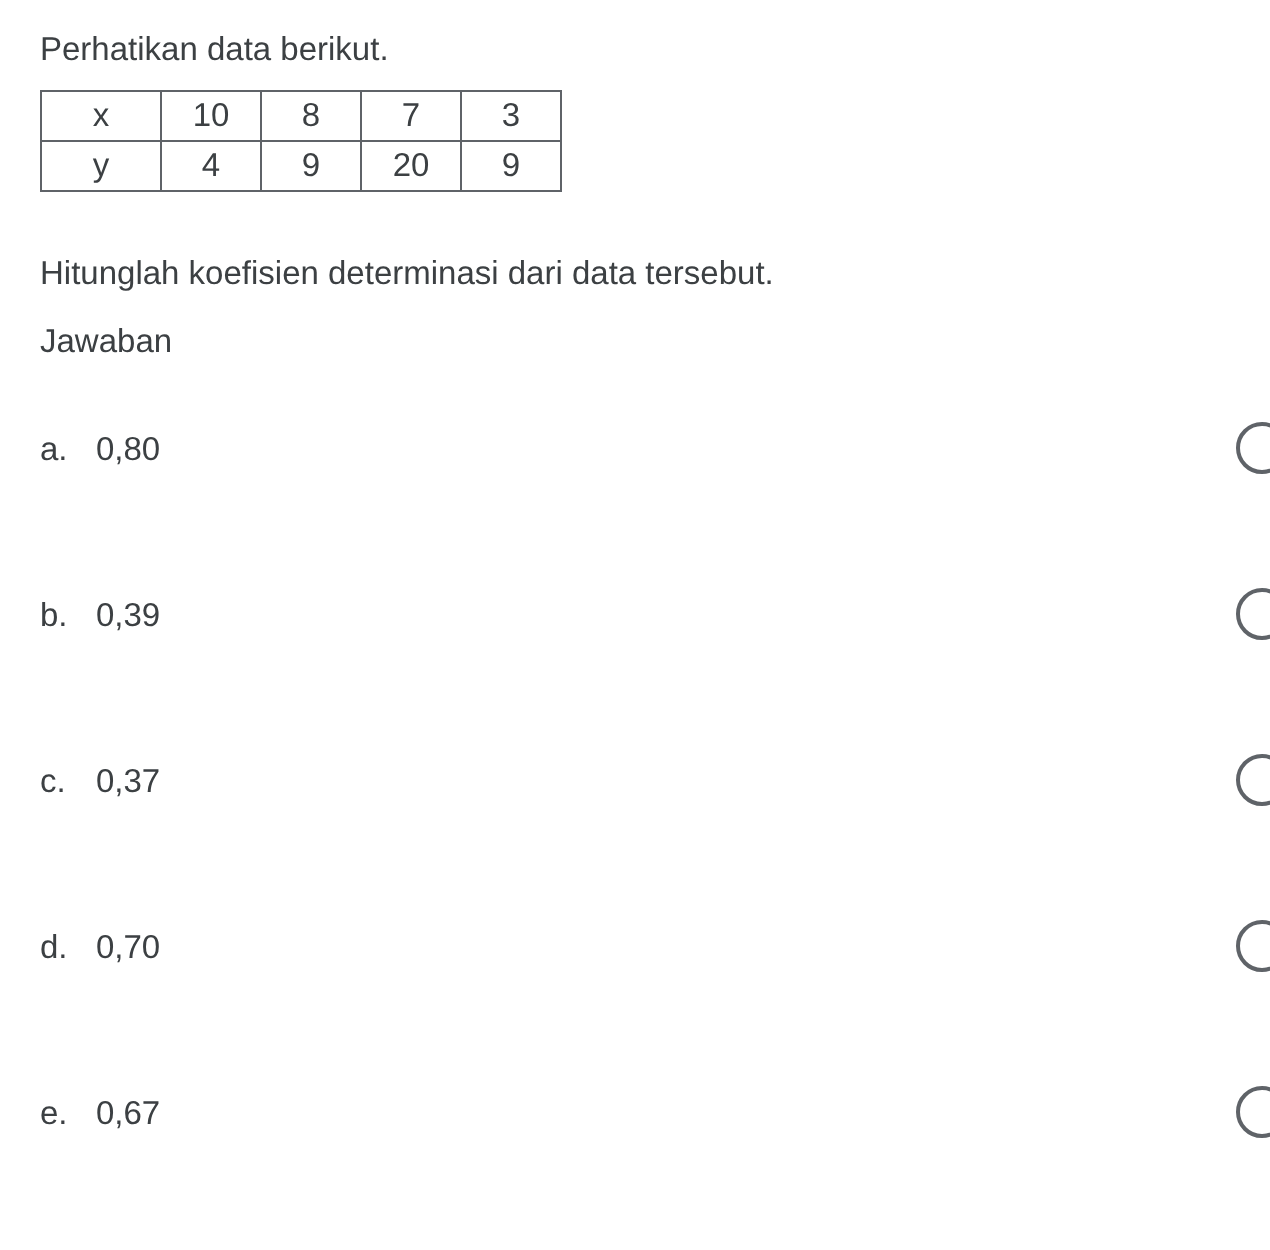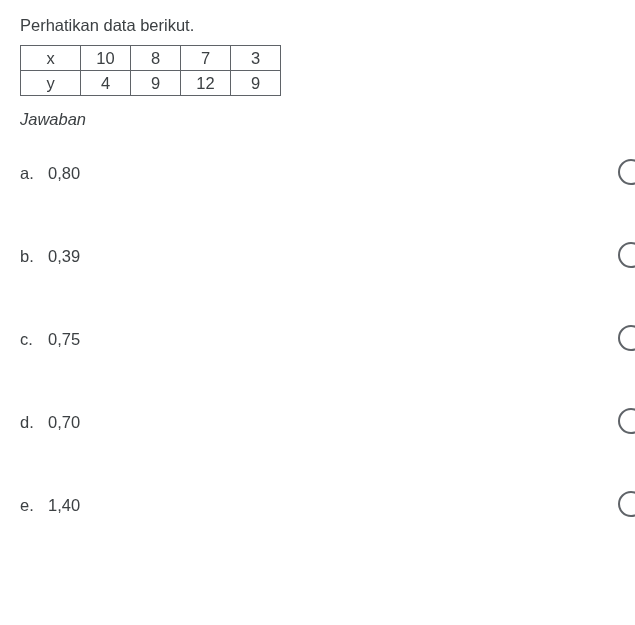--- a/index.html
+++ b/index.html
@@ -51,21 +51,20 @@
     font-size: 16.5px;
     line-height: 22px;
     color: #3c4043;
     margin: 30px 0 0 0;
   }
   .answer-label {
     font-size: 16.5px;
     line-height: 22px;
     color: #3c4043;
     margin: 12px 0 0 0;
-    font-style: italic;
   }
   .options {
     margin-top: 34px;
   }
   .option-row {
     position: relative;
     height: 83px;
   }
   .option-left {
     display: flex;
@@ -109,26 +108,27 @@
       <td class="label-cell">x</td>
       <td class="val-cell">10</td>
       <td class="val-cell">8</td>
       <td class="val-cell">7</td>
       <td class="val-cell">3</td>
     </tr>
     <tr>
       <td class="label-cell">y</td>
       <td class="val-cell">4</td>
       <td class="val-cell">9</td>
-      <td class="val-cell">12</td>
+      <td class="val-cell">20</td>
       <td class="val-cell">9</td>
     </tr>
   </tbody>
     </table>
 
+  <p class="question">Hitunglah koefisien determinasi dari data tersebut.</p>
   <p class="answer-label">Jawaban</p>
 
   <div class="options">
 
     <div class="option-row">
       <div class="option-left">
         <span class="option-letter">a.</span>
         <span class="option-text">0,80</span>
       </div>
       <div class="radio"></div>
@@ -138,35 +138,35 @@
       <div class="option-left">
         <span class="option-letter">b.</span>
         <span class="option-text">0,39</span>
       </div>
       <div class="radio"></div>
     </div>
 
     <div class="option-row">
       <div class="option-left">
         <span class="option-letter">c.</span>
-        <span class="option-text">0,75</span>
+        <span class="option-text">0,37</span>
       </div>
       <div class="radio"></div>
     </div>
 
     <div class="option-row">
       <div class="option-left">
         <span class="option-letter">d.</span>
         <span class="option-text">0,70</span>
       </div>
       <div class="radio"></div>
     </div>
 
     <div class="option-row">
       <div class="option-left">
         <span class="option-letter">e.</span>
-        <span class="option-text">1,40</span>
+        <span class="option-text">0,67</span>
       </div>
       <div class="radio"></div>
     </div>
 
   </div>
 </div>
 
 </body></html>

